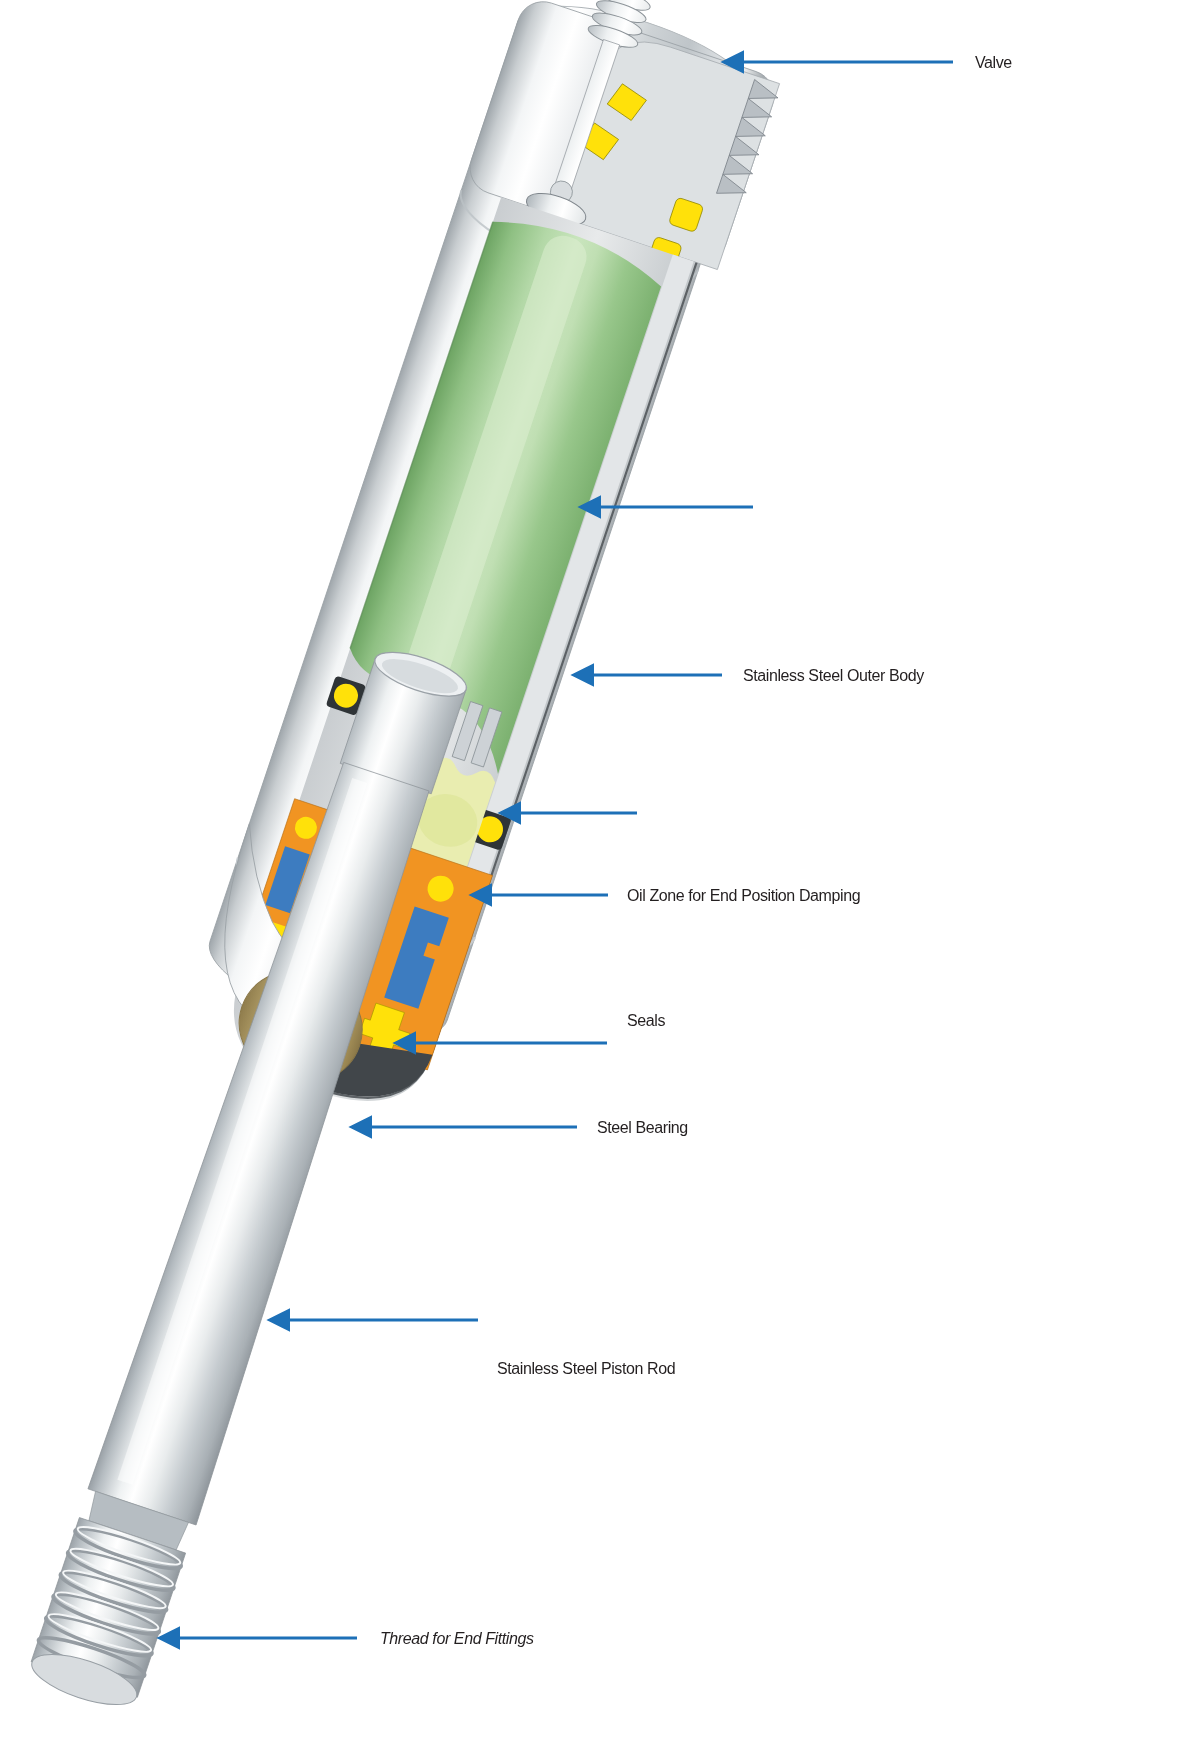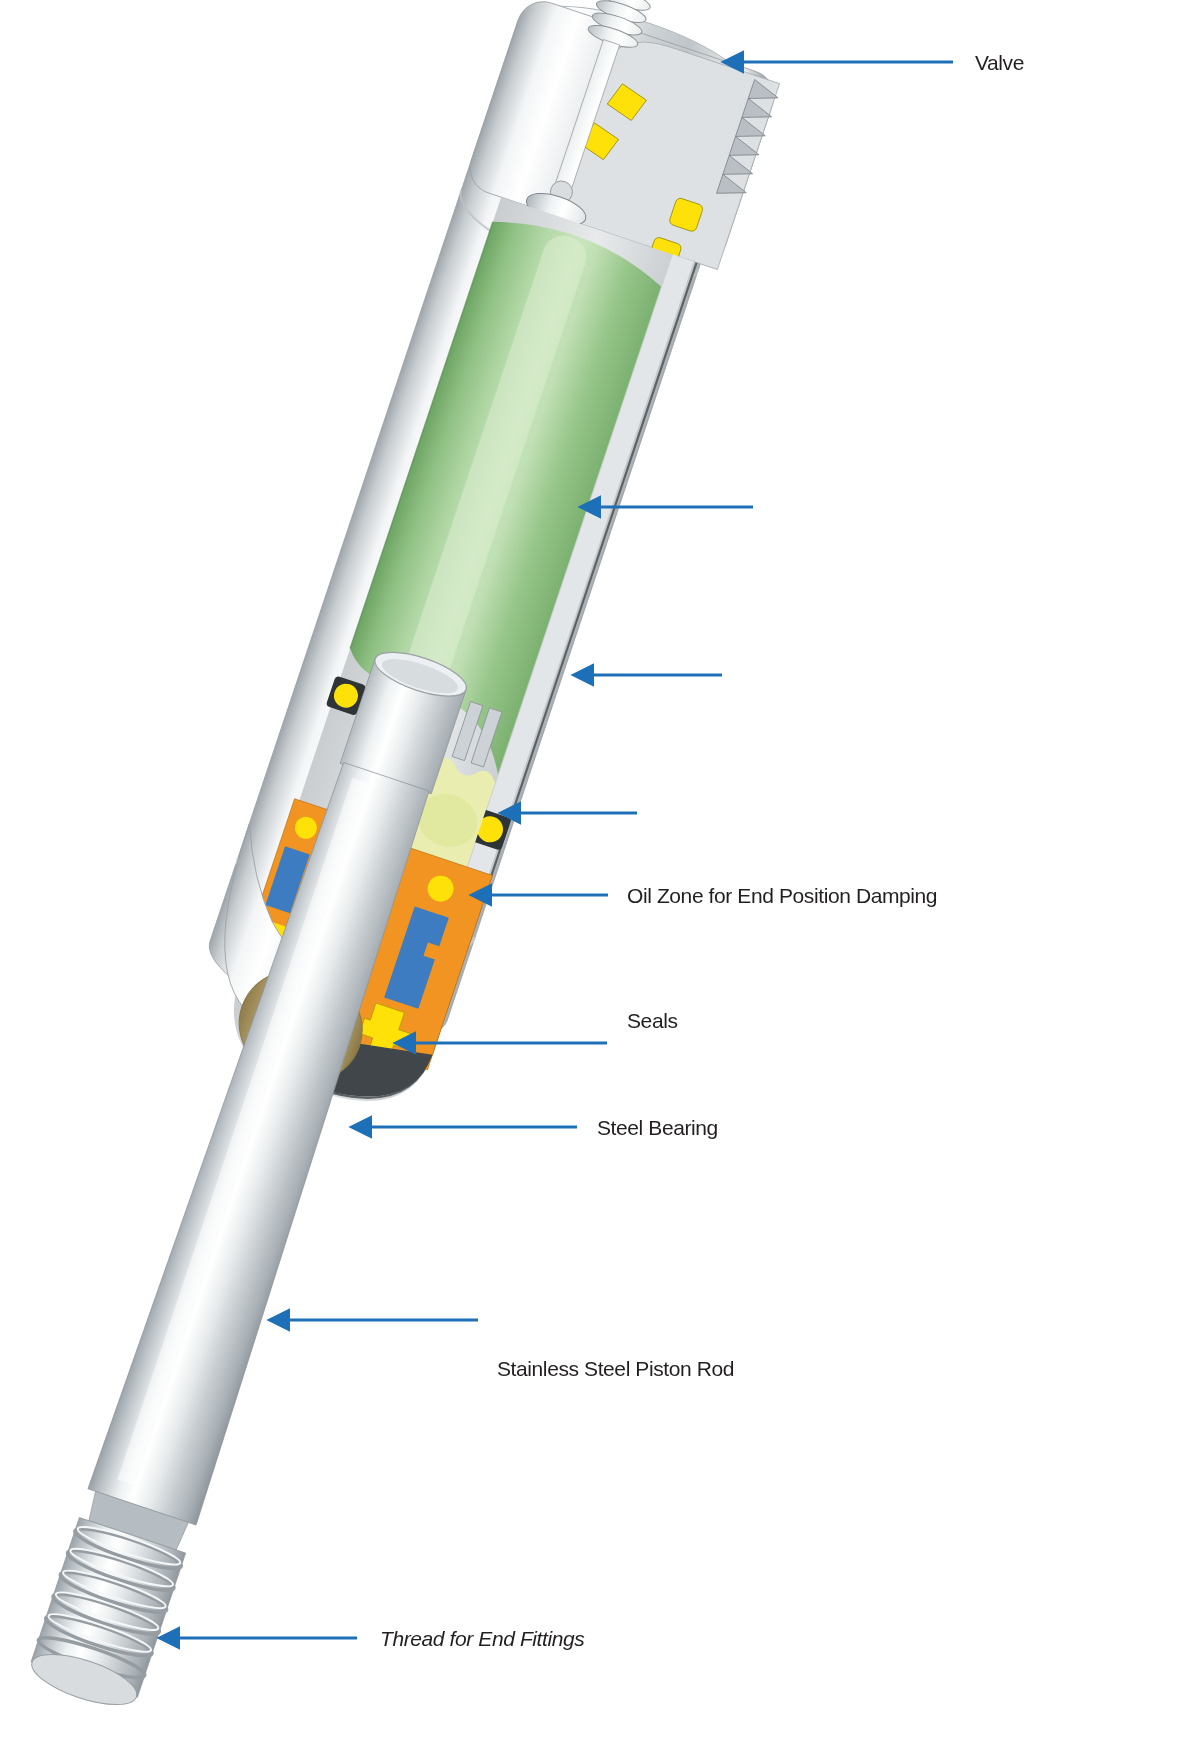--- a/index.html
+++ b/index.html
@@ -6,21 +6,21 @@
   .stage{
     position:relative;
     width:1200px;height:1740px;
     background:#ffffff;
     overflow:hidden;
     font-family:"Liberation Sans", sans-serif;
   }
   .stage svg{position:absolute;left:0;top:0;}
   .label{
     position:absolute;
-    font-size:21px;
+    font-size:16px;
     line-height:34px;
     letter-spacing:-0.4px;
     color:#231f20;
     white-space:pre-line;
   }
   .lbl-valve          {left:975px; top:46px;}
   .lbl-nitrogen       {left:770px; top:486px;}
   .lbl-outer-body     {left:743px; top:659px;}
   .lbl-metering       {left:648px; top:797px;}
   .lbl-oil-zone       {left:627px; top:879px;}
@@ -177,19 +177,20 @@
       <line x1="637" y1="813" x2="501" y2="813" marker-end="url(#arrowHead)"></line>
       <line x1="608" y1="895" x2="472" y2="895" marker-end="url(#arrowHead)"></line>
       <line x1="607" y1="1043" x2="396" y2="1043" marker-end="url(#arrowHead)"></line>
       <line x1="577" y1="1127" x2="352" y2="1127" marker-end="url(#arrowHead)"></line>
       <line x1="478" y1="1320" x2="270" y2="1320" marker-end="url(#arrowHead)"></line>
       <line x1="357" y1="1638" x2="160" y2="1638" marker-end="url(#arrowHead)"></line>
     </g>
   </svg>
 
   <div class="label lbl-valve">Valve</div>
+  <div class="label lbl-outer-body">Stainless Steel Outer Body</div>
   <div class="label lbl-oil-zone">Oil Zone for End Position Damping</div>
   <div class="label lbl-seals">Seals</div>
   <div class="label lbl-main-bearing">Steel Bearing</div>
   <div class="label lbl-piston-rod">Stainless Steel Piston Rod</div>
   <div class="label lbl-thread">Thread for End Fittings</div>
 
 </div>
 
 </body></html>

